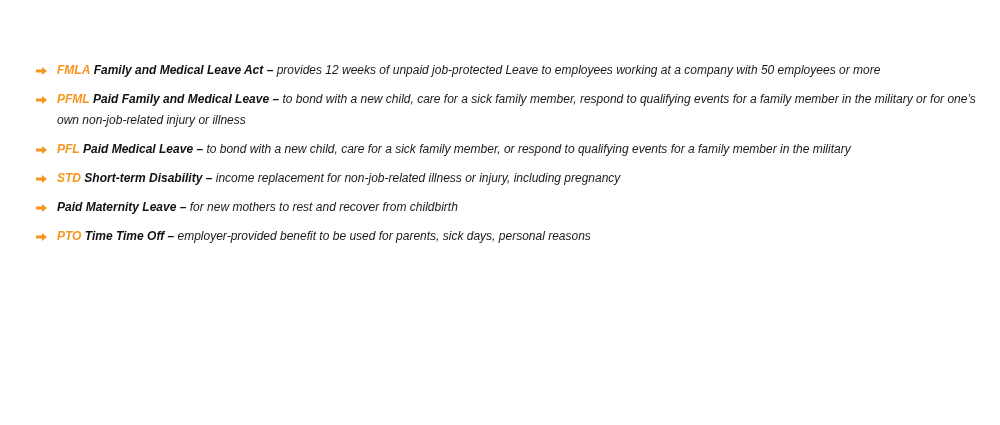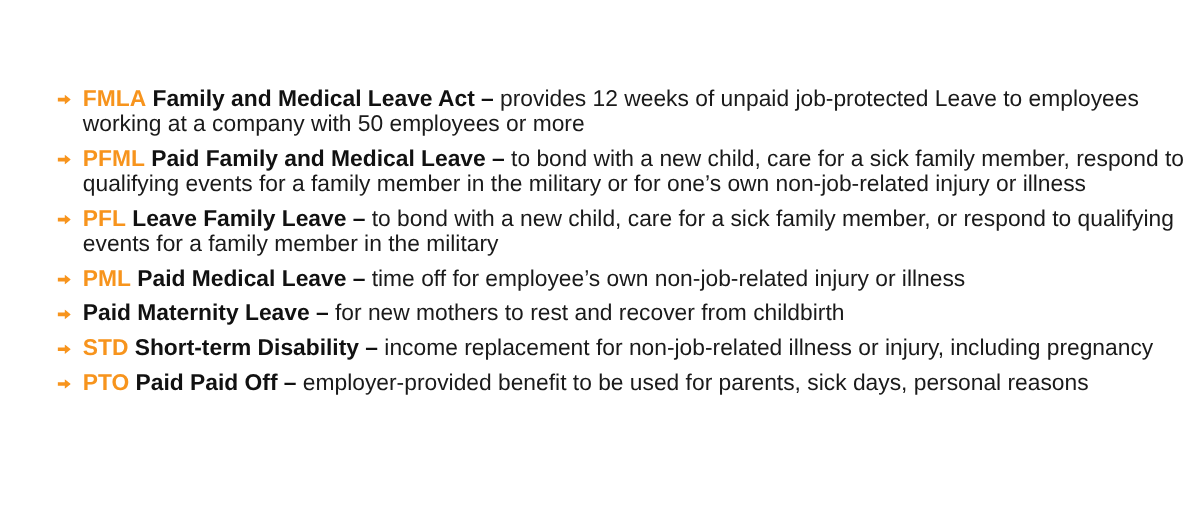--- a/index.html
+++ b/index.html
@@ -1,21 +1,21 @@
 <!DOCTYPE html>
 <html><head>
   <meta charset="utf-8">
   <style>
     html, body { margin: 0; padding: 0; background: #ffffff; }
     body { width: 1000px; height: 425px; overflow: hidden; position: relative; }
     .list {
       position: absolute; left: 36px; top: 60px; width: 940px;
-      margin: 12px; padding: 0; list-style: none;
+      margin: 0; padding: 0; list-style: none;
       font-family: "Liberation Sans", "DejaVu Sans", sans-serif;
-      font-size: 19px; line-height: 21px; color: #1a1a1a;
+      font-size: 12px; line-height: 21px; color: #1a1a1a; font-style: italic;
     }
     .item { position: relative; padding-left: 21px; margin-bottom: 8px; }
     .arrow {
       position: absolute; left: 0; top: 7px; width: 11px; height: 8px;
     }
     .abbr { color: #f7941d; font-weight: bold; }
     .term { font-weight: bold; color: #111; }
     .desc { color: #1a1a1a; }
   </style>
 </head>
@@ -31,39 +31,33 @@
   <li class="item">
     <svg class="arrow" viewBox="0 0 11 8">
         <path d="M0 2.5h6V0l5 4-5 4V5.5H0z" fill="#f7941d"></path>
       </svg>
     <span class="abbr">PFML</span> <span class="term">Paid Family and Medical Leave</span><span class="term"> – </span><span class="desc">to bond with a new child, care for a sick family member, respond to qualifying events for a family member in the military or for one’s own non-job-related injury or illness</span>
   </li>
   <li class="item">
     <svg class="arrow" viewBox="0 0 11 8">
         <path d="M0 2.5h6V0l5 4-5 4V5.5H0z" fill="#f7941d"></path>
       </svg>
-    <span class="abbr">PFL</span> <span class="term">Leave Family Leave</span><span class="term"> – </span><span class="desc">to bond with a new child, care for a sick family member, or respond to qualifying events for a family member in the military</span>
+    <span class="abbr">PFL</span> <span class="term">Paid Medical Leave</span><span class="term"> – </span><span class="desc">to bond with a new child, care for a sick family member, or respond to qualifying events for a family member in the military</span>
   </li>
   <li class="item">
     <svg class="arrow" viewBox="0 0 11 8">
         <path d="M0 2.5h6V0l5 4-5 4V5.5H0z" fill="#f7941d"></path>
       </svg>
-    <span class="abbr">PML</span> <span class="term">Paid Medical Leave</span><span class="term"> – </span><span class="desc">time off for employee’s own non-job-related injury or illness</span>
+    <span class="abbr">STD</span> <span class="term">Short-term Disability</span><span class="term"> – </span><span class="desc">income replacement for non-job-related illness or injury, including pregnancy</span>
   </li>
   <li class="item">
     <svg class="arrow" viewBox="0 0 11 8">
         <path d="M0 2.5h6V0l5 4-5 4V5.5H0z" fill="#f7941d"></path>
       </svg>
     <span class="term">Paid Maternity Leave</span><span class="term"> – </span><span class="desc">for new mothers to rest and recover from childbirth</span>
   </li>
   <li class="item">
     <svg class="arrow" viewBox="0 0 11 8">
         <path d="M0 2.5h6V0l5 4-5 4V5.5H0z" fill="#f7941d"></path>
       </svg>
-    <span class="abbr">STD</span> <span class="term">Short-term Disability</span><span class="term"> – </span><span class="desc">income replacement for non-job-related illness or injury, including pregnancy</span>
-  </li>
-  <li class="item">
-    <svg class="arrow" viewBox="0 0 11 8">
-        <path d="M0 2.5h6V0l5 4-5 4V5.5H0z" fill="#f7941d"></path>
-      </svg>
-    <span class="abbr">PTO</span> <span class="term">Paid Paid Off</span><span class="term"> – </span><span class="desc">employer-provided benefit to be used for parents, sick days, personal reasons</span>
+    <span class="abbr">PTO</span> <span class="term">Time Time Off</span><span class="term"> – </span><span class="desc">employer-provided benefit to be used for parents, sick days, personal reasons</span>
   </li>
 </ul>
 
 </body></html>

